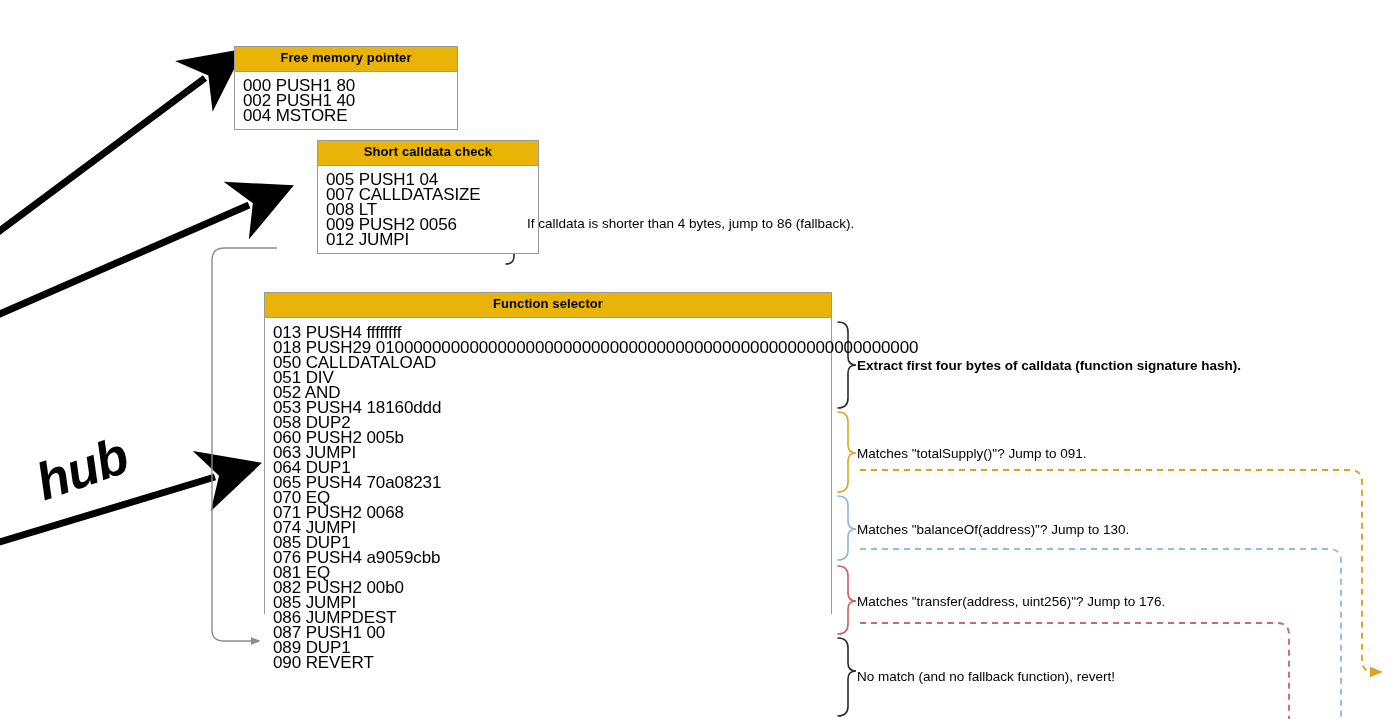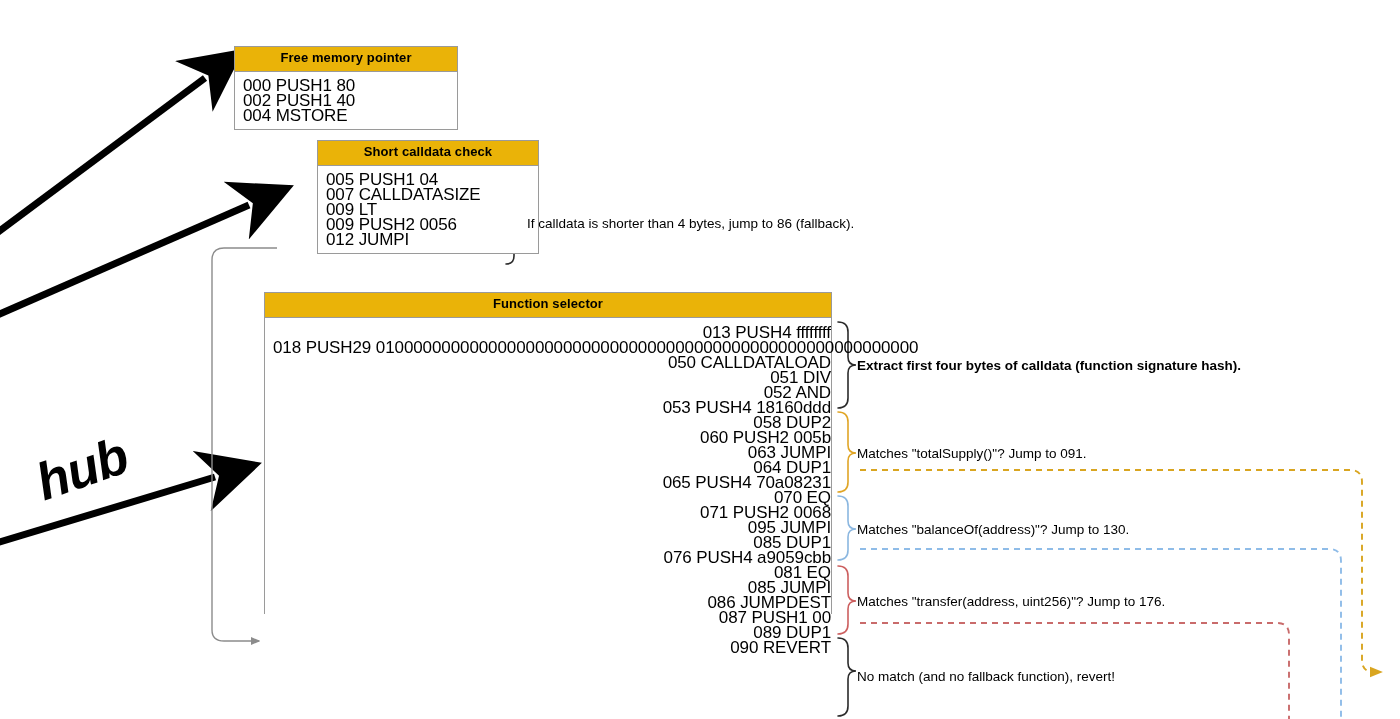--- a/index.html
+++ b/index.html
@@ -55,21 +55,21 @@
     font-family: "Liberation Sans", sans-serif;
     font-size: 17px;
     line-height: 15px;
     white-space: pre;
     letter-spacing: -0.1px;
   }
 
   #box-free-memory  { left: 234px; top: 46px;  width: 224px; }
   #box-short-call   { left: 277px; top: 140px; width: 222px; margin-left: 40px; }
   #box-func-sel     { left: 264px; top: 292px; width: 568px; height: 322px; }
-  #box-func-sel .box-body { padding-top: 7px; text-align: right; }
+  #box-func-sel .box-body { padding-top: 7px; }
 
   
   .note {
     position: absolute;
     font-size: 13.5px;
     line-height: 17px;
     white-space: nowrap;
     color: #000000;
   }
   #note-short  { left: 527px; top: 215px; }
@@ -220,21 +220,21 @@
       <div class="code-line">002 PUSH1 40</div>
       <div class="code-line">004 MSTORE</div>
     </div>
   </div>
 
   <div class="box" id="box-short-call">
     <div class="box-title">Short calldata check</div>
     <div class="box-body">
       <div class="code-line">005 PUSH1 04</div>
       <div class="code-line">007 CALLDATASIZE</div>
-      <div class="code-line">009 LT</div>
+      <div class="code-line">008 LT</div>
       <div class="code-line">009 PUSH2 0056</div>
       <div class="code-line">012 JUMPI</div>
     </div>
   </div>
 
   <div class="box" id="box-func-sel">
     <div class="box-title">Function selector</div>
     <div class="box-body">
       <div class="code-line">013 PUSH4 ffffffff</div>
       <div class="code-line">018 PUSH29 0100000000000000000000000000000000000000000000000000000000</div>
@@ -242,24 +242,25 @@
       <div class="code-line">051 DIV</div>
       <div class="code-line">052 AND</div>
       <div class="code-line">053 PUSH4 18160ddd</div>
       <div class="code-line">058 DUP2</div>
       <div class="code-line">060 PUSH2 005b</div>
       <div class="code-line">063 JUMPI</div>
       <div class="code-line">064 DUP1</div>
       <div class="code-line">065 PUSH4 70a08231</div>
       <div class="code-line">070 EQ</div>
       <div class="code-line">071 PUSH2 0068</div>
-      <div class="code-line">095 JUMPI</div>
+      <div class="code-line">074 JUMPI</div>
       <div class="code-line">085 DUP1</div>
       <div class="code-line">076 PUSH4 a9059cbb</div>
       <div class="code-line">081 EQ</div>
+      <div class="code-line">082 PUSH2 00b0</div>
       <div class="code-line">085 JUMPI</div>
       <div class="code-line">086 JUMPDEST</div>
       <div class="code-line">087 PUSH1 00</div>
       <div class="code-line">089 DUP1</div>
       <div class="code-line">090 REVERT</div>
     </div>
   </div>
 
   <div class="note" id="note-short">If calldata is shorter than 4 bytes, jump to 86 (fallback).</div>
   <div class="note" id="note-extract">Extract first four bytes of calldata (function signature hash).</div>

